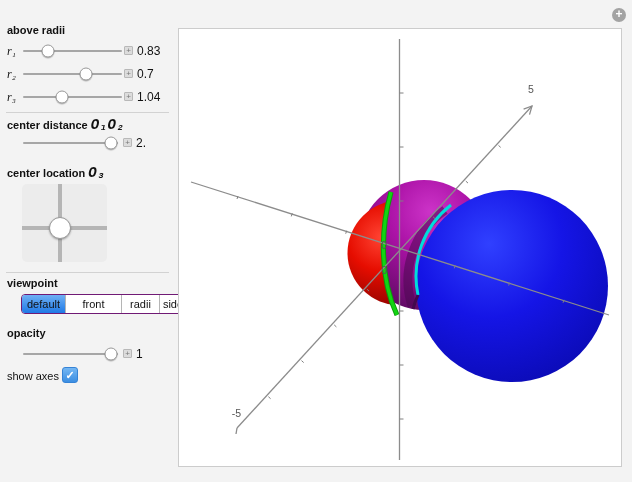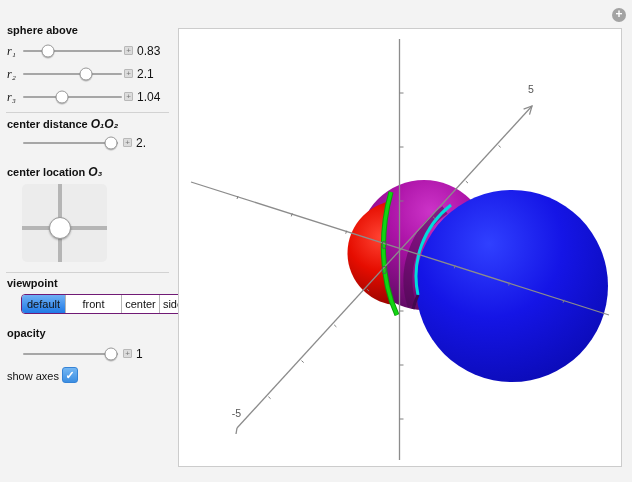--- a/index.html
+++ b/index.html
@@ -2,21 +2,21 @@
 <html><head>
 <meta charset="utf-8">
 <style>
   * { margin:0; padding:0; box-sizing:border-box; }
   html,body { width:632px; height:482px; }
   body { background:#f3f3f3; font-family:"Liberation Sans", sans-serif; position:relative; overflow:hidden; }
   #app { position:absolute; left:0; top:0; width:632px; height:482px; }
 
   
   .heading { position:absolute; left:7px; font-size:11px; font-weight:bold; color:#111; white-space:nowrap; }
-  .heading .var { font-style:italic; font-family:Liberation Sans, sans-serif; font-size:12px;text-align:center; }
+  .heading .var { font-style:italic; font-family:Liberation Mono, monospace; font-size:14px;text-align:center; }
   .sep { position:absolute; left:6px; width:163px; height:1px; background:#d2d2d2; }
 
   .slider-row { position:absolute; height:16px; }
   .row-label { position:absolute; left:7px; top:1px; font-family:"Liberation Serif", serif; font-style:italic; font-size:12px; color:#111; }
   .track { position:absolute; top:7px; height:2px; background:#a6a6a6; border-radius:1px; }
   .thumb { position:absolute; top:50%; width:13px; height:13px; background:#fff; border:1px solid #9a9a9a; border-radius:50%; transform:translate(-50%,-50%); box-shadow:0 1px 1px rgba(0,0,0,.25); cursor:pointer; }
   .stepper { position:absolute; top:3px; width:9px; height:9px; background:#dcdcdc; border:1px solid #b8b8b8; border-radius:1px; font-size:8px; line-height:7px; text-align:center; color:#777; cursor:pointer; }
   .value { position:absolute; top:1px; font-size:12px; color:#111; }
 
   
@@ -45,38 +45,38 @@
   .tick { stroke:#808080; stroke-width:1; }
   .axlabel { font-family:"Liberation Sans", sans-serif; font-size:10.5px; fill:#555; }
 </style>
 </head>
 <body>
 
 <div id="app">
 
   <div class="expand-btn">+</div>
 
-  <div class="heading" style="top:24px">sphere above</div>
+  <div class="heading" style="top:24px">above radii</div>
 
   <div class="slider-row" style="left:0; top:43px; width:178px">
     <span class="row-label">r₁</span>
     <div class="track" style="left:23px; width:99px">
       <div class="thumb" style="left: 25%;"></div>
     </div>
     <div class="stepper" style="left:124px">+</div>
     <span class="value" style="left:137px">0.83</span>
   </div>
 
   <div class="slider-row" style="left:0; top:66px; width:178px">
     <span class="row-label">r₂</span>
     <div class="track" style="left:23px; width:99px">
       <div class="thumb" style="left: 64%;"></div>
     </div>
     <div class="stepper" style="left:124px">+</div>
-    <span class="value" style="left:137px">2.1</span>
+    <span class="value" style="left:137px">0.7</span>
   </div>
 
   <div class="slider-row" style="left:0; top:89px; width:178px">
     <span class="row-label">r₃</span>
     <div class="track" style="left:23px; width:99px">
       <div class="thumb" style="left: 39%;"></div>
     </div>
     <div class="stepper" style="left:124px">+</div>
     <span class="value" style="left:137px">1.04</span>
   </div>
@@ -102,21 +102,21 @@
     <div class="hline"></div>
     <div class="pad-thumb"></div>
   </div>
 
   <div class="sep" style="top:272px"></div>
 
   <div class="heading" style="top:277px">viewpoint</div>
   <div class="segmented">
     <div class="seg selected" style="width:44px">default</div>
     <div class="seg" style="width:56px">front</div>
-    <div class="seg" style="width:38px">center</div>
+    <div class="seg" style="width:38px">radii</div>
     <div class="seg" style="width:26px">side</div>
   </div>
 
   <div class="heading" style="top:327px">opacity</div>
   <div class="slider-row" style="left:0; top:346px; width:178px">
     <div class="track" style="left:23px; width:95px">
       <div class="thumb" style="left: 93%;"></div>
     </div>
     <div class="stepper" style="left:123px">+</div>
     <span class="value" style="left:136px">1</span>

